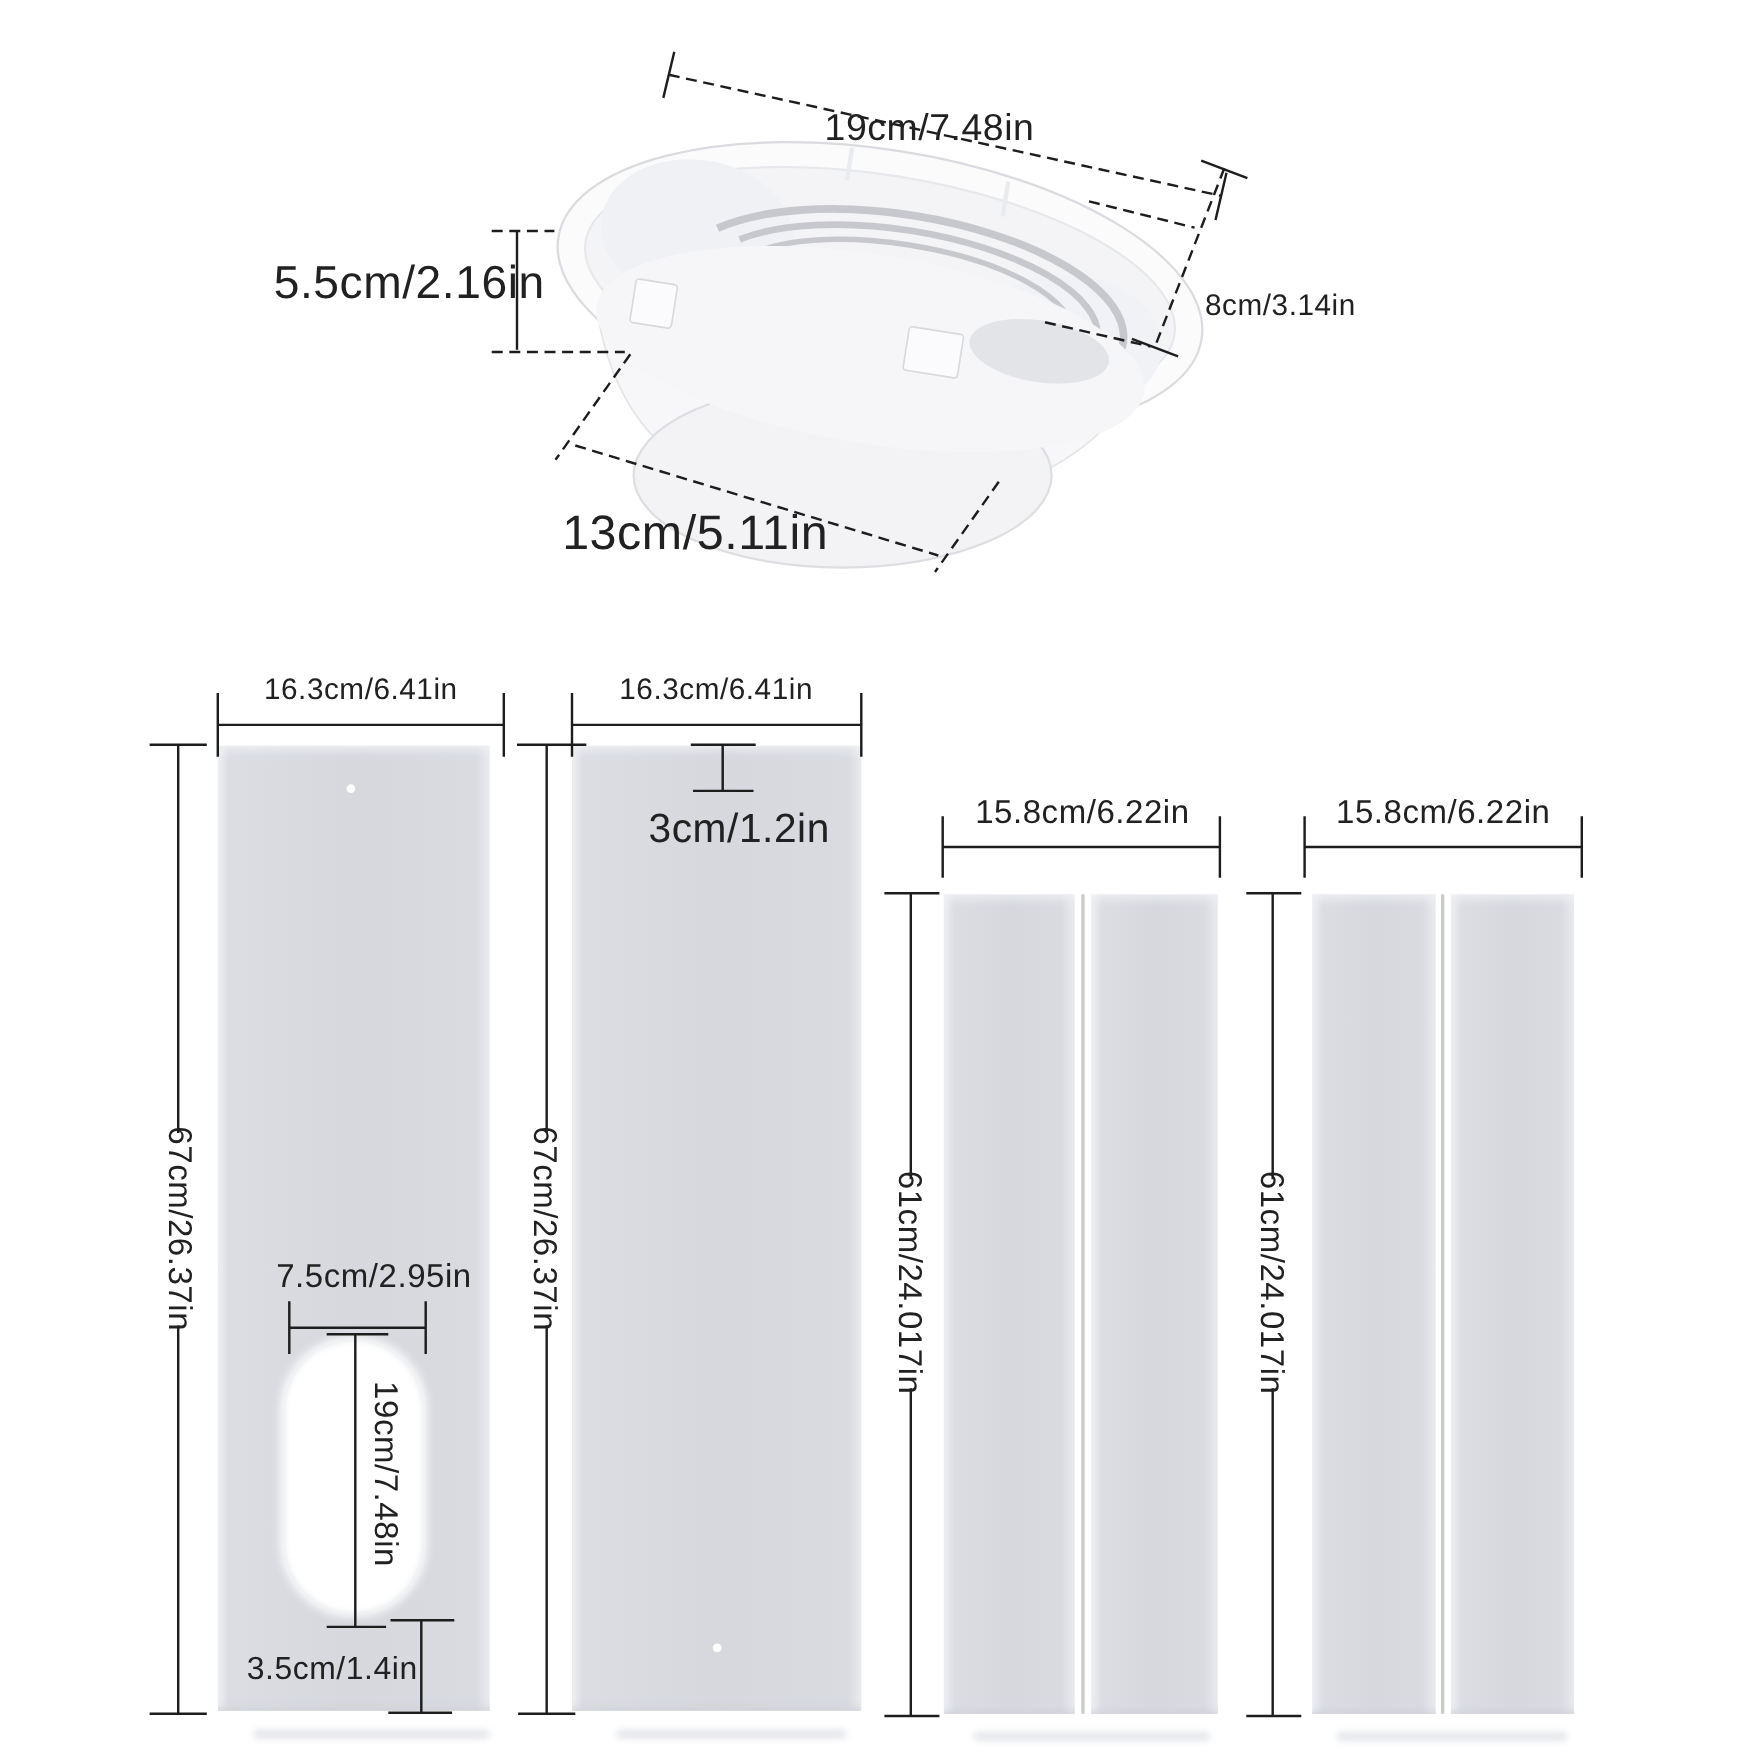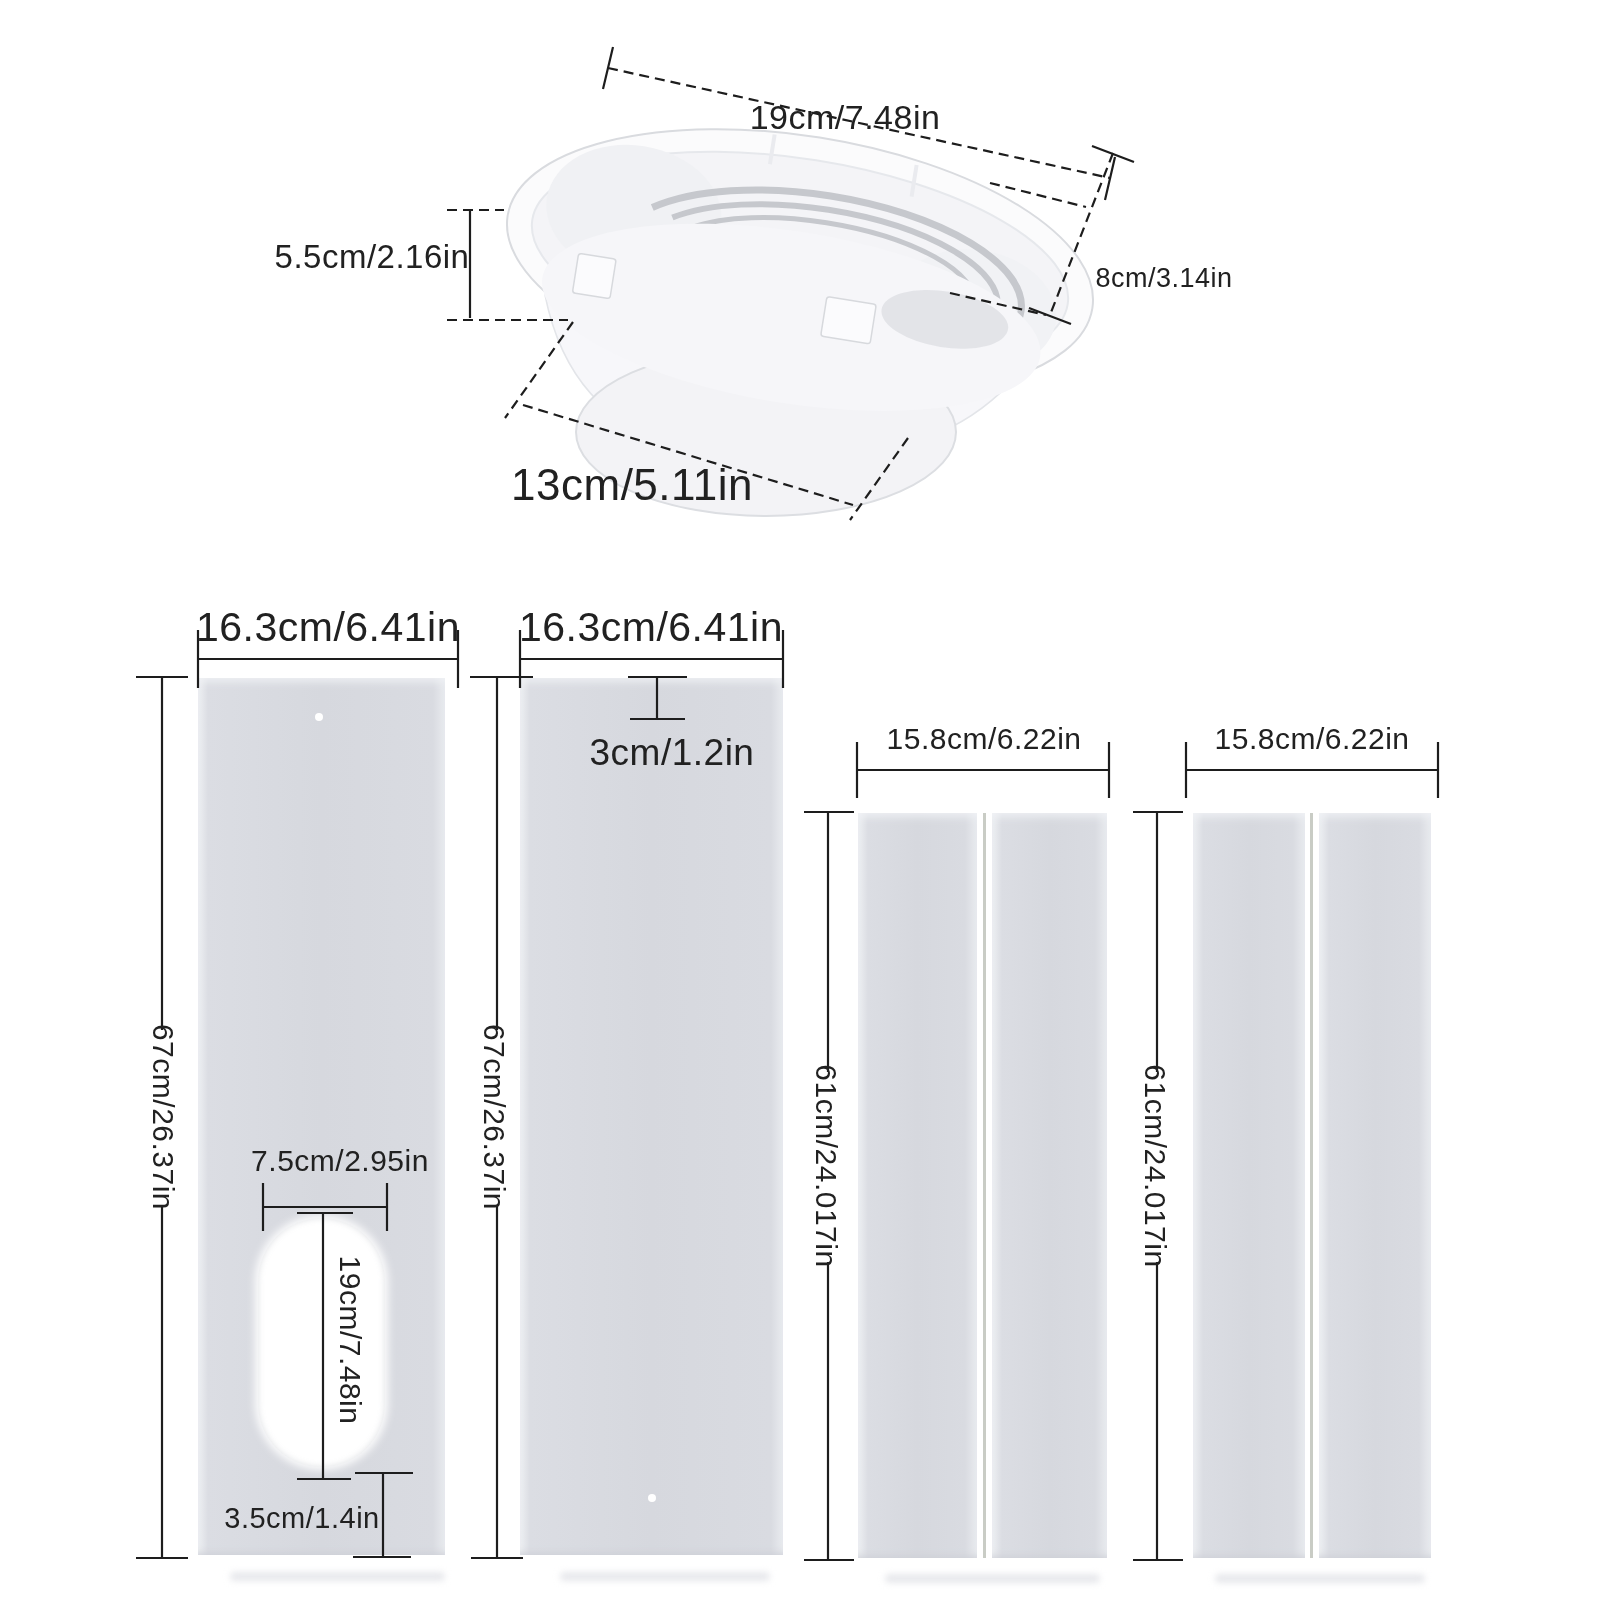--- a/index.html
+++ b/index.html
@@ -7,21 +7,21 @@
          font-family:"Liberation Sans", sans-serif;}
   .panel,.strip{position:absolute;z-index:1;
          background:linear-gradient(90deg,#eef0f3 0px,#dbdde3 10px,#d6d8de 50%,#d9dbe1 calc(100% - 12px),#e9ebef 100%);
          box-shadow:inset 0 9px 10px -6px #f1f3f6, inset 0 -7px 9px -6px #ccced5;}
   .gapline{position:absolute;z-index:1;background:#c9ccc5;}
   .hole{position:absolute;z-index:2;background:#ffffff;border-radius:70px;
          box-shadow:0 0 9px 3px rgba(255,255,255,.95), inset 0 0 6px rgba(140,146,158,.28);}
   .dot{position:absolute;z-index:2;width:8px;height:8px;background:#ffffff;border-radius:50%;}
   .pshadow{position:absolute;z-index:0;height:9px;background:#e7e8ec;filter:blur(3px);border-radius:5px;}
   svg.lines{position:absolute;left:0;top:0;z-index:3;pointer-events:none;}
-  .lbl{position:absolute;z-index:4;font-size:41px;color:#212121;white-space:nowrap;
+  .lbl{position:absolute;z-index:4;font-size:27px;color:#212121;white-space:nowrap;
        transform:translate(-50%,-50%);letter-spacing:.5px;}
   .rot90{transform:translate(-50%,-50%) rotate(90deg);}
   .dim{stroke:#1d1d1d;stroke-width:2.2;fill:none;stroke-linecap:butt;}
   .dashed{stroke-dasharray:10 6;}
   .ridge{fill:none;stroke:#c6c8cd;}
 </style>
 </head>
 <body>
 
 <div id="stage">
@@ -112,21 +112,21 @@
 
       <path class="dim" d="M 263 1207 H 387 M 263 1183 V 1231 M 387 1183 V 1231"></path>
 
       <path class="dim" d="M 323 1213 V 1479 M 297 1213 H 353 M 297 1479 H 351"></path>
 
       <path class="dim" d="M 383 1473 V 1557 M 355 1473 H 413 M 353 1557 H 411"></path>
     </g>
   </svg>
 
   <div class="lbl" style="left:845px;top:117px;font-size:34px;">19cm/7.48in</div>
-  <div class="lbl" style="left:372px;top:257px;font-size:33px;">5.5cm/2.16in</div>
+  <div class="lbl" style="left:372px;top:257px;font-size:42px;">5.5cm/2.16in</div>
   <div class="lbl" style="left:1164px;top:278px;font-size:27px;">8cm/3.14in</div>
   <div class="lbl" style="left:632px;top:485px;font-size:44px;">13cm/5.11in</div>
 
   <div class="lbl" style="left:328px;top:627px;">16.3cm/6.41in</div>
   <div class="lbl" style="left:651px;top:627px;">16.3cm/6.41in</div>
   <div class="lbl" style="left:984px;top:739px;font-size:30px;">15.8cm/6.22in</div>
   <div class="lbl" style="left:1312px;top:739px;font-size:30px;">15.8cm/6.22in</div>
 
   <div class="lbl" style="left:672px;top:753px;font-size:37px;">3cm/1.2in</div>
 

